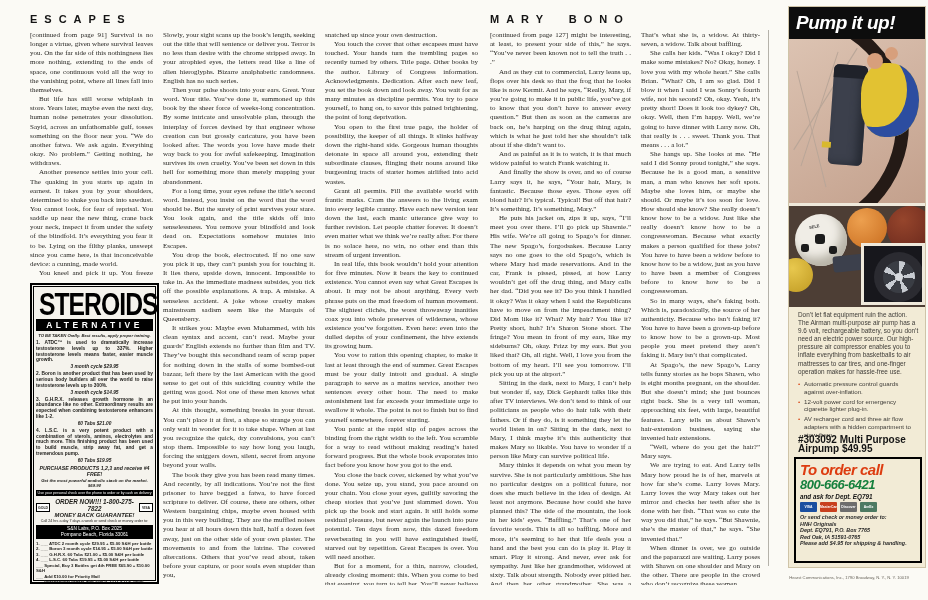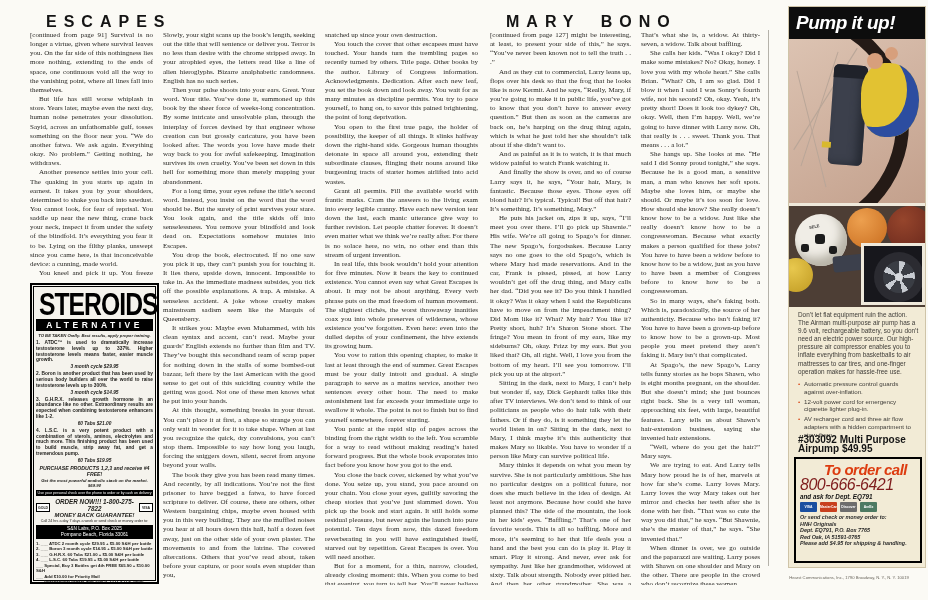--- a/index.html
+++ b/index.html
@@ -1,21 +1,21 @@
 <!DOCTYPE html>
 <html><head>
 <meta charset="utf-8">
 <style>
   * { margin:0; padding:0; box-sizing:border-box; }
   html,body { width:928px; height:600px; }
   body { position:relative; background:#fbfaf5; overflow:hidden;
          font-family:"Liberation Serif", serif; color:#1c1b18; }
 
   .article-title { position:absolute; font-family:"Liberation Sans",sans-serif;
-    font-weight:bold; font-size:16px; letter-spacing:7px; word-spacing:9px; color:#141414;margin-left:16px; }
+    font-weight:bold; font-size:11px; letter-spacing:7px; word-spacing:9px; color:#141414; }
 
   .col { position:absolute; overflow:hidden; font-size:7px; line-height:9.15px;
     text-align:justify; color:#201f1c; }
   .col p { text-indent:9px; }
   .col p:first-child { text-indent:0; }
 
   .vrule { position:absolute; width:1px; background:#b5b2aa; }
 
   
   .steroids-ad { position:absolute; left:30px; top:283px; width:129px; height:301px;
@@ -93,22 +93,22 @@
   .pa-para { font-size:6.4px; line-height:8.1px; }
   .pa-bullets { margin-top:4px; }
   .pa-bullets p { font-size:6.2px; line-height:7.9px; margin-bottom:2px; padding-left:6px; position:relative; }
   .pa-bullets p::before { content:"•"; color:#d94413; position:absolute; left:0; }
   .pa-itemline { position:absolute; left:9px; top:428px; width:121px; font-weight:900; 
     font-size:10px; line-height:9px; color:#151515; }
   .pa-itemline .l2 { padding-right:4px; }
   .pa-order { position:absolute; left:5px; top:450px; width:128px; height:106px; border:2px solid #000;
     background:#f2ebd6; padding:3px 4px; }
   .pa-callline { color:#dd3c10; font-weight:900; font-style:italic; font-size:15px; line-height:15px;
-    letter-spacing:-0.5px;margin-left:24px; }
-  .pa-phone { color:#7f1d1d; font-weight:400; font-style:italic; font-size:16px; line-height:15px;
+    letter-spacing:-0.5px; }
+  .pa-phone { color:#15803d; font-weight:700; font-style:italic; font-size:13px; line-height:15px;
     letter-spacing:-0.5px; }
   .pa-dept { font-weight:bold; font-style:italic; font-size:6.3px; margin-top:1px; color:#151515; }
   .pa-cards { display:flex; gap:3px; margin-top:2px; }
   .pa-cards .chip { width:17px; height:10px; font-size:3.4px; font-weight:bold; text-align:center;
     line-height:10px; color:#fff; border-radius:1px; overflow:hidden; }
   .pa-cards .chip:nth-child(1){ background:#1a4fa0; }
   .pa-cards .chip:nth-child(2){ background:#c8401e; }
   .pa-cards .chip:nth-child(3){ background:#6d6d6d; }
   .pa-cards .chip:nth-child(4){ background:#4d7a62; }
   .pa-mail { margin-top:2px; }

